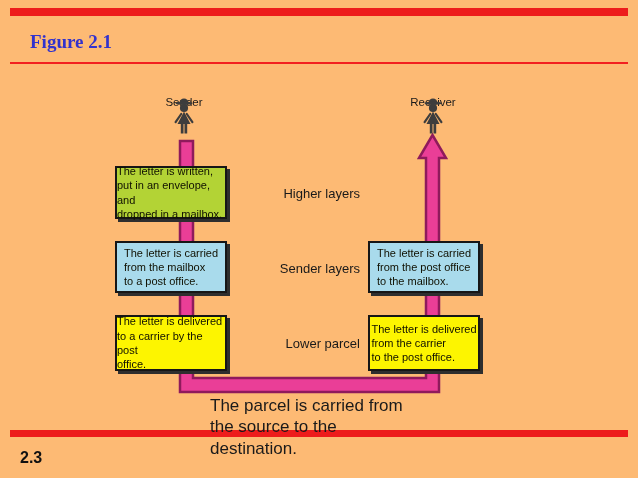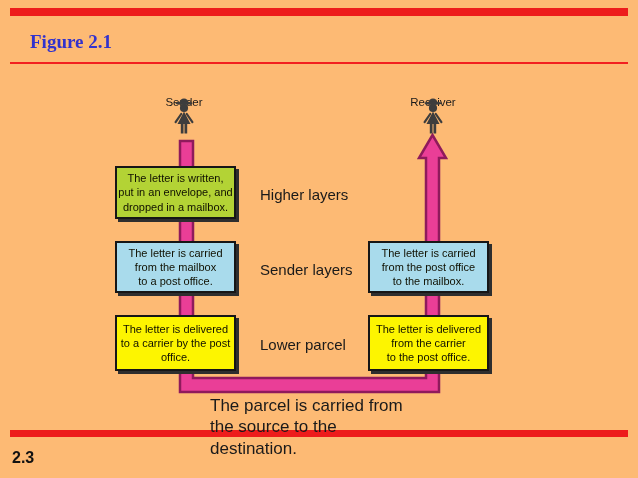--- a/index.html
+++ b/index.html
@@ -32,52 +32,52 @@
   }
   #sender-label{left:144px;}
   #receiver-label{left:393px;}
   .actor-icon{position:absolute;top:96px;width:32px;height:40px;z-index:3;}
   #sender-icon{left:168px;}
   #receiver-icon{left:417px;}
 
   #flow-svg{position:absolute;left:0;top:0;z-index:1;}
 
   .task-box{
-    position:absolute;width:121px;z-index:2;
+    position:absolute;width:112px;z-index:2;
     border:2px solid #161616;
     box-shadow:3px 3px 0 #2e2e2e;
     display:flex;align-items:center;justify-content:center;
-    text-align:center;font-size:11px;line-height:1.3;color:#101000;
+    font-size:11px;line-height:1.3;color:#101000;
     white-space:pre-line;box-sizing:border-box;
   }
   .col-left{left:115px;}
   .col-right{left:368px;}
   .row-0{top:166px;height:53px;}
   .row-1{top:241px;height:52px;}
   .row-2{top:315px;height:56px;}
   .bg-green{background:#b3d335;}
   .bg-blue{background:#a9dbec;}
   .bg-yellow{background:#fdf500;}
 
   .layer-label{
-    position:absolute;left:260px;width:100px;text-align:left;
-    font-size:15px;color:#1a1a1a;z-index:2;
+    position:absolute;left:260px;width:100px;text-align:right;
+    font-size:13px;color:#1a1a1a;z-index:2;
   }
   #layer-label-0{top:186px;}
   #layer-label-1{top:261px;}
   #layer-label-2{top:336px;}
 
   #flow-caption{
     position:absolute;left:210px;top:395px;width:210px;
     font-size:17px;line-height:1.25;color:#1a1a1a;
     white-space:pre-line;z-index:2;
   }
 
   #page-number{
-    position:absolute;left:12px;top:449px;
+    position:absolute;left:20px;top:449px;
     font-size:16px;font-weight:bold;color:#111111;
   }
 </style>
 </head>
 <body>
 
 <div id="slide">
 
   <div class="red-bar" id="top-bar"></div>
 

